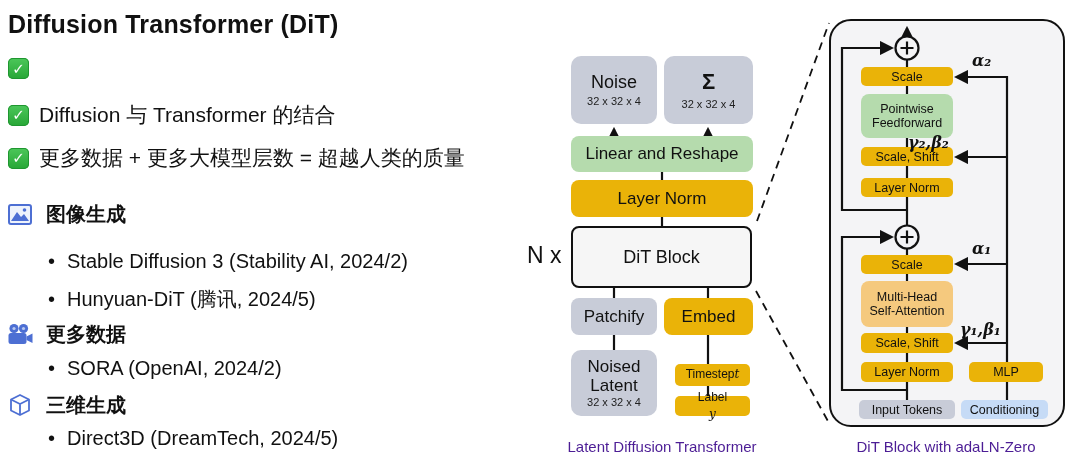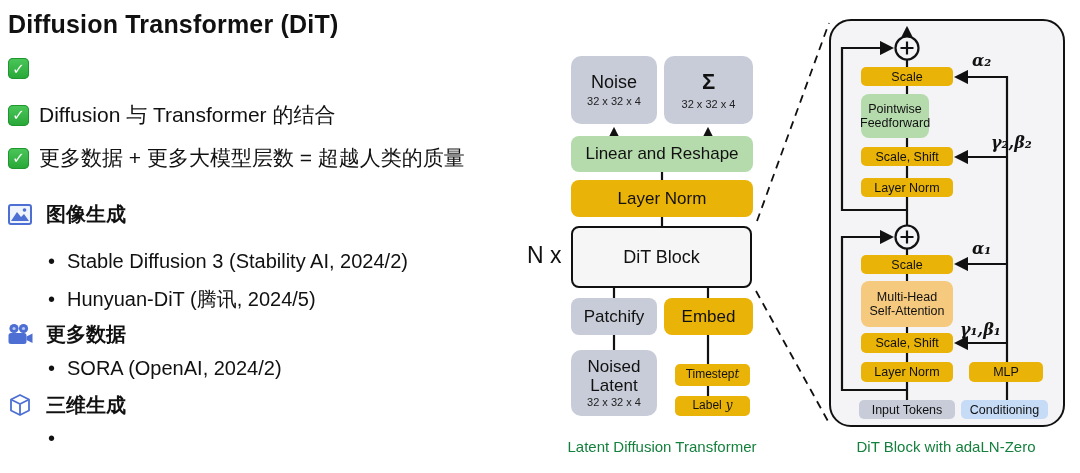--- a/index.html
+++ b/index.html
@@ -27,21 +27,21 @@
   .blue{background:#eab308;}
   .lblue{background:#C6DBF6;}
   .orange{background:#F5C97E;}
   .white-bx{background:#F6F6F6;border:2.5px solid #111;}
   .r10{border-radius:10px;} .r8{border-radius:8px;} .r5{border-radius:5px;}
   .f18{font-size:18px;} .f17{font-size:17px;} .f12{font-size:12.5px;}
   .dims{font-size:11px;margin-top:3px;color:#222;}
   .sigma{font-size:22px;font-weight:bold;}
   .mathvar{font-family:"DejaVu Serif",serif;font-style:italic;}
   .nx{font-size:23px;z-index:3;}
-  .caption{font-size:15px;text-align:center;z-index:3;color:#15803d;}
+  .caption{font-size:15px;text-align:center;z-index:3;color:#4c1d95;}
   .outer-rect{left:829px;top:19px;width:236px;height:408px;background:#F4F4F6;
               border:2.5px solid #111;border-radius:22px;z-index:1;box-sizing:border-box;}
   .param{font-family:"DejaVu Serif",serif;font-style:italic;font-weight:bold;font-size:16px;z-index:3;}
   svg.overlay{position:absolute;left:0;top:0;z-index:2;pointer-events:none;}
 </style>
 </head>
 <body>
 
 <div class="abs title">Diffusion Transformer (DiT)</div>
 
@@ -98,20 +98,21 @@
   <span class="sec-ic">
     <svg width="22" height="24" viewBox="0 0 22 24">
       <path d="M11 2 L20 6.5 L20 17.5 L11 22 L2 17.5 L2 6.5 Z" fill="none" stroke="#4D6FD3" stroke-width="1.8" stroke-linejoin="round"></path>
       <path d="M2 6.5 L11 11 L20 6.5 M11 11 L11 22" fill="none" stroke="#4D6FD3" stroke-width="1.8" stroke-linejoin="round"></path>
     </svg>
   </span>
   <span class="sec-tx">三维生成</span>
 </div>
 <div class="abs bullet-row" style="top:426px;width:480px;">
   <span class="bullet-dot">•</span>
+  <span class="bullet-tx">Direct3D (DreamTech, 2024/5)</span>
 </div>
 
 <div class="abs outer-rect"></div>
 
 <svg class="overlay" width="1080" height="473" viewBox="0 0 1080 473">
   <defs>
     <marker id="arr" viewBox="0 0 10 10" refX="8.5" refY="5" markerWidth="6.5" markerHeight="6.5" orient="auto-start-reverse">
       <path d="M0,0 L10,5 L0,10 z" fill="#111"></path>
     </marker>
   </defs>
@@ -175,30 +176,30 @@
   <span class="f17">Embed</span>
 </div>
 <div class="bx gray r10" style="left:571px;top:350px;width:86px;height:66px;">
   <span class="f17" style="width:70px;">Noised Latent</span>
   <span class="dims" style="margin-top:1px;">32 x 32 x 4</span>
 </div>
 <div class="bx blue r5" style="left:675px;top:364px;width:75px;height:22px;flex-direction:row;gap:0;">
   <span style="font-size:12px;">Timestep</span>
   <span class="mathvar" style="font-size:12px;">t</span>
 </div>
-<div class="bx blue r5" style="left:675px;top:396px;width:75px;height:20px;flex-direction:row;gap:4px;">
+<div class="bx blue r5" style="left:675px;top:396px;width:75px;height:20px;flex-direction:column;gap:4px;">
   <span style="font-size:12px;">Label</span>
   <span class="mathvar" style="font-size:12px;">y</span>
 </div>
 <div class="abs caption" style="left:540px;top:438px;width:244px;">Latent Diffusion Transformer</div>
 
 <div class="bx blue r5" style="left:861px;top:67px;width:92px;height:19px;">
   <span class="f12">Scale</span>
 </div>
-<div class="bx green r8" style="left:861px;top:94px;width:68px;height:44px;text-align:center;">
+<div class="bx green r8" style="left:861px;top:94px;width:92px;height:44px;text-align:center;">
   <span class="f12" style="width:70px;">Pointwise Feedforward</span>
 </div>
 <div class="bx blue r5" style="left:861px;top:147px;width:92px;height:19px;">
   <span class="f12">Scale, Shift</span>
 </div>
 <div class="bx blue r5" style="left:861px;top:178px;width:92px;height:19px;">
   <span class="f12">Layer Norm</span>
 </div>
 <div class="bx blue r5" style="left:861px;top:255px;width:92px;height:19px;">
   <span class="f12">Scale</span>
@@ -216,17 +217,17 @@
   <span class="f12">MLP</span>
 </div>
 <div class="bx gray r5" style="left:859px;top:400px;width:96px;height:19px;">
   <span class="f12">Input Tokens</span>
 </div>
 <div class="bx lblue r5" style="left:961px;top:400px;width:87px;height:19px;">
   <span class="f12">Conditioning</span>
 </div>
 
 <div class="abs param" style="left:972px;top:51px;">α₂</div>
-<div class="abs param" style="left:991px;top:133px;">γ₂,β₂</div>
+<div class="abs param" style="left:908px;top:133px;">γ₂,β₂</div>
 <div class="abs param" style="left:972px;top:239px;">α₁</div>
 <div class="abs param" style="left:960px;top:320px;">γ₁,β₁</div>
 
 <div class="abs caption" style="left:826px;top:438px;width:240px;">DiT Block with adaLN-Zero</div>
 
 </body></html>

